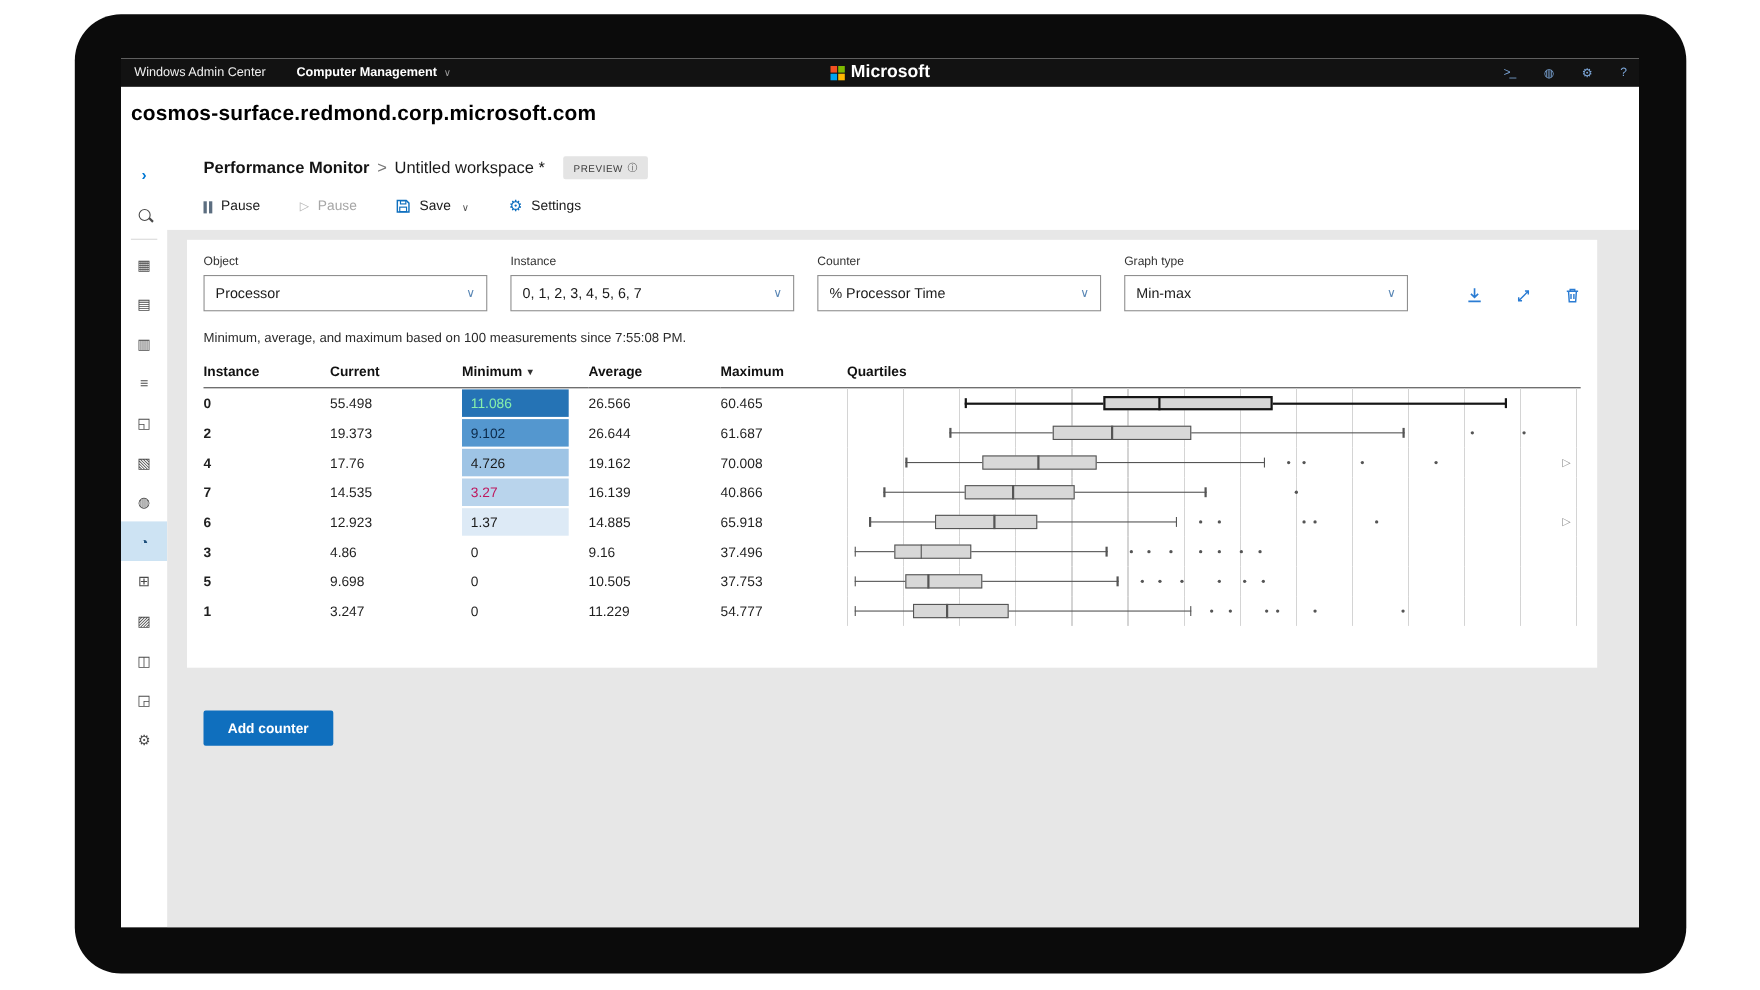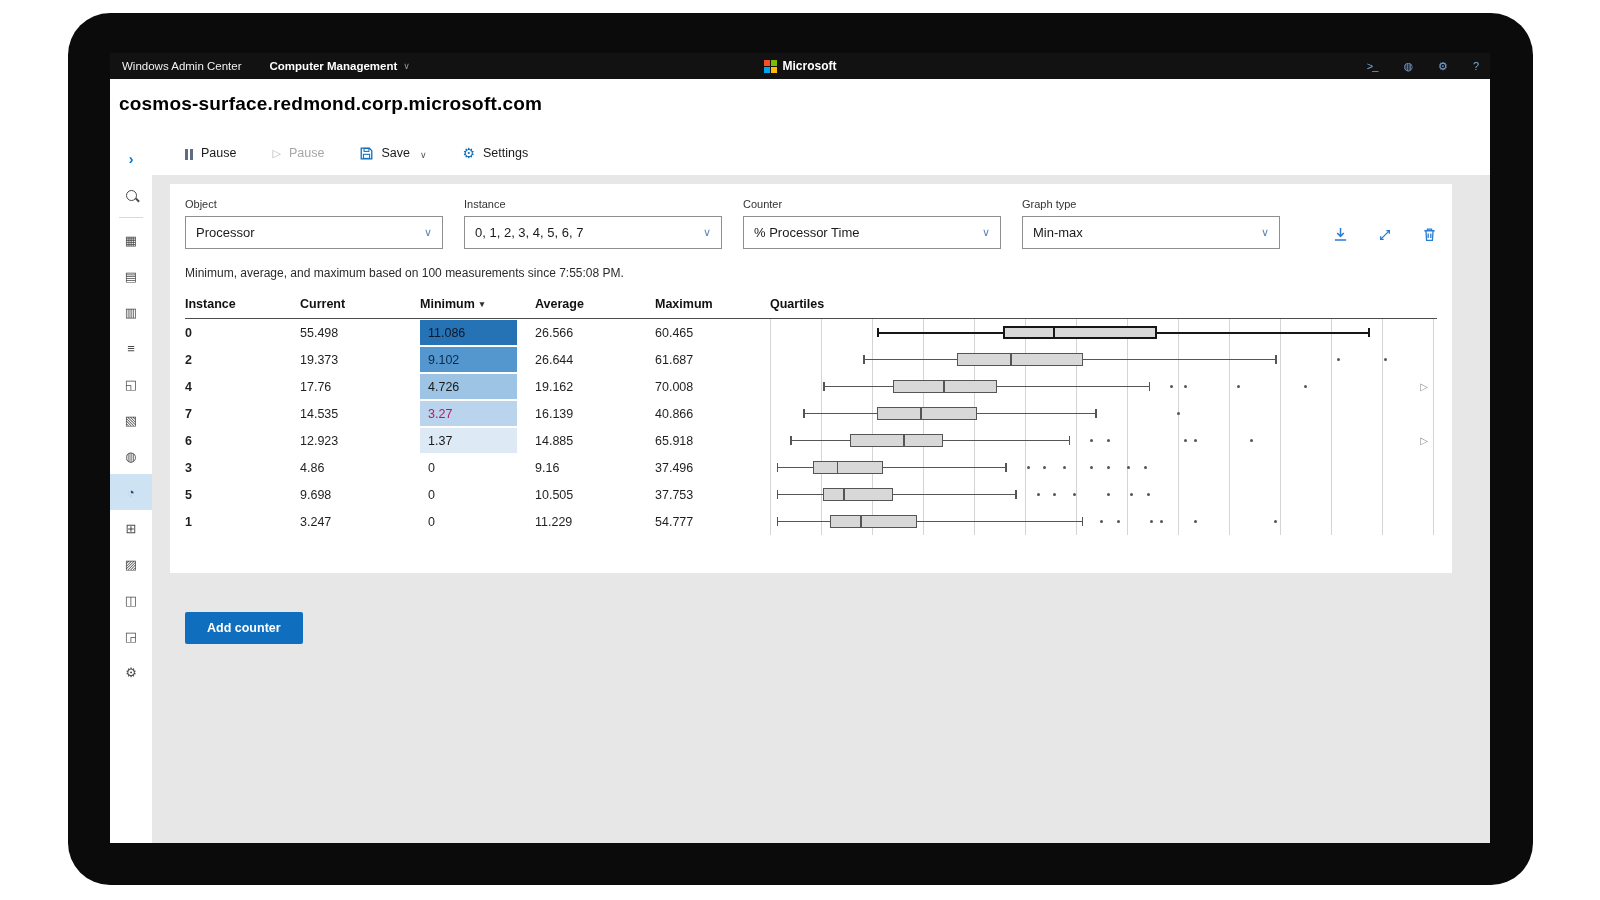--- a/index.html
+++ b/index.html
@@ -15,21 +15,21 @@
   
   .topbar{flex:0 0 26px;background:#121212;color:#e8e8e8;display:flex;align-items:center;padding:0 12px;font-size:11.5px;}
   .topbar-left{flex:1;display:flex;align-items:center;gap:28px;white-space:nowrap;}
   .tb-app{color:#f0f0f0;}
   .tb-solution{display:flex;align-items:center;gap:6px;font-weight:bold;color:#ffffff;cursor:pointer;}
   .tb-chev{font-size:9px;color:#9a9a9a;font-weight:normal;}
   .topbar-center{display:flex;align-items:center;gap:6px;}
   .mslogo{display:grid;grid-template-columns:6px 6px;grid-template-rows:6px 6px;gap:1px;}
   .mslogo i{display:block;}
   .ms1{background:#f25022;} .ms2{background:#7fba00;} .ms3{background:#00a4ef;} .ms4{background:#ffb900;}
-  .tb-brand{font-weight:bold;color:#ffffff;font-size:12px;}
+  .tb-brand{font-weight:bold;color:#ffffff;font-size:16px;}
   .topbar-right{flex:1;display:flex;justify-content:flex-end;align-items:center;gap:26px;color:#7da7d9;font-size:11px;}
   .tb-icon{cursor:pointer;letter-spacing:-1px;}
 
   
   .server-header{flex:0 0 50px;background:#ffffff;display:flex;align-items:center;padding-left:7px;}
   .server-header h1{margin:2px;font-size:19px;font-weight:bold;color:#000;letter-spacing:.2px;}
 
   
   .workspace{flex:1;display:flex;min-height:0;}
   .sidebar{flex:0 0 42px;background:#ffffff;display:flex;flex-direction:column;align-items:center;padding-top:12px;}
@@ -169,20 +169,29 @@
           <div class="side-item">
             <span>◲</span>
           </div>
           <div class="side-item">
             <span>⚙</span>
           </div>
         </div>
 
       <div class="main">
 
+        <div class="breadcrumb-row">
+          <span class="crumb-tool">Performance Monitor</span>
+          <span class="crumb-sep">&gt;</span>
+          <span class="crumb-ws">Untitled workspace *</span>
+          <span class="preview-badge">
+            <span>PREVIEW</span>
+            <span class="pb-ic">ⓘ</span>
+          </span>
+        </div>
 
         <div class="toolbar-row">
           <span class="tool-btn">
             <span class="pause-ic"></span>
             <span>Pause</span>
           </span>
           <span class="tool-btn disabled">
             <span class="resume-ic">▷</span>
             <span>Pause</span>
           </span>
@@ -264,21 +273,21 @@
                 </div>
                 <div class="hcell">
                   <span>Maximum</span>
                 </div>
                 <div class="hcell">
                   <span>Quartiles</span>
                 </div>
                 <div class="cell instance">0</div>
                 <div class="cell">55.498</div>
                 <div class="cell">
-                  <div class="min-chip" style="background: rgb(37, 115, 181); color: #0f172a;">11.086</div>
+                  <div class="min-chip" style="background: rgb(37, 115, 181); color: #86efac;">11.086</div>
                 </div>
                 <div class="cell">26.566</div>
                 <div class="cell">60.465</div>
                 <div class="cell qcell">
                   <div class="bp bp-whisker" style="left: 16%; width: 74%; height: 2px; top: calc(50% - 1px); background: rgb(22, 22, 22);"></div>
                   <div class="bp bp-cap-low" style="left: 16%; width: 2px; height: 9px; top: calc(50% - 4.5px); background: rgb(22, 22, 22);"></div>
                   <div class="bp bp-cap-high" style="left: calc(90% - 2px); width: 2px; height: 9px; top: calc(50% - 4.5px); background: rgb(22, 22, 22);"></div>
                   <div class="bp bp-box" style="left: 35%; width: 23%; height: 13px; top: calc(50% - 6.5px); background: rgb(216, 216, 216); border: 2px solid rgb(22, 22, 22); box-sizing: border-box;"></div>
                   <div class="bp bp-median" style="left: 42.5%; width: 2px; height: 13px; top: calc(50% - 6.5px); background: rgb(22, 22, 22);"></div>
                 </div>

